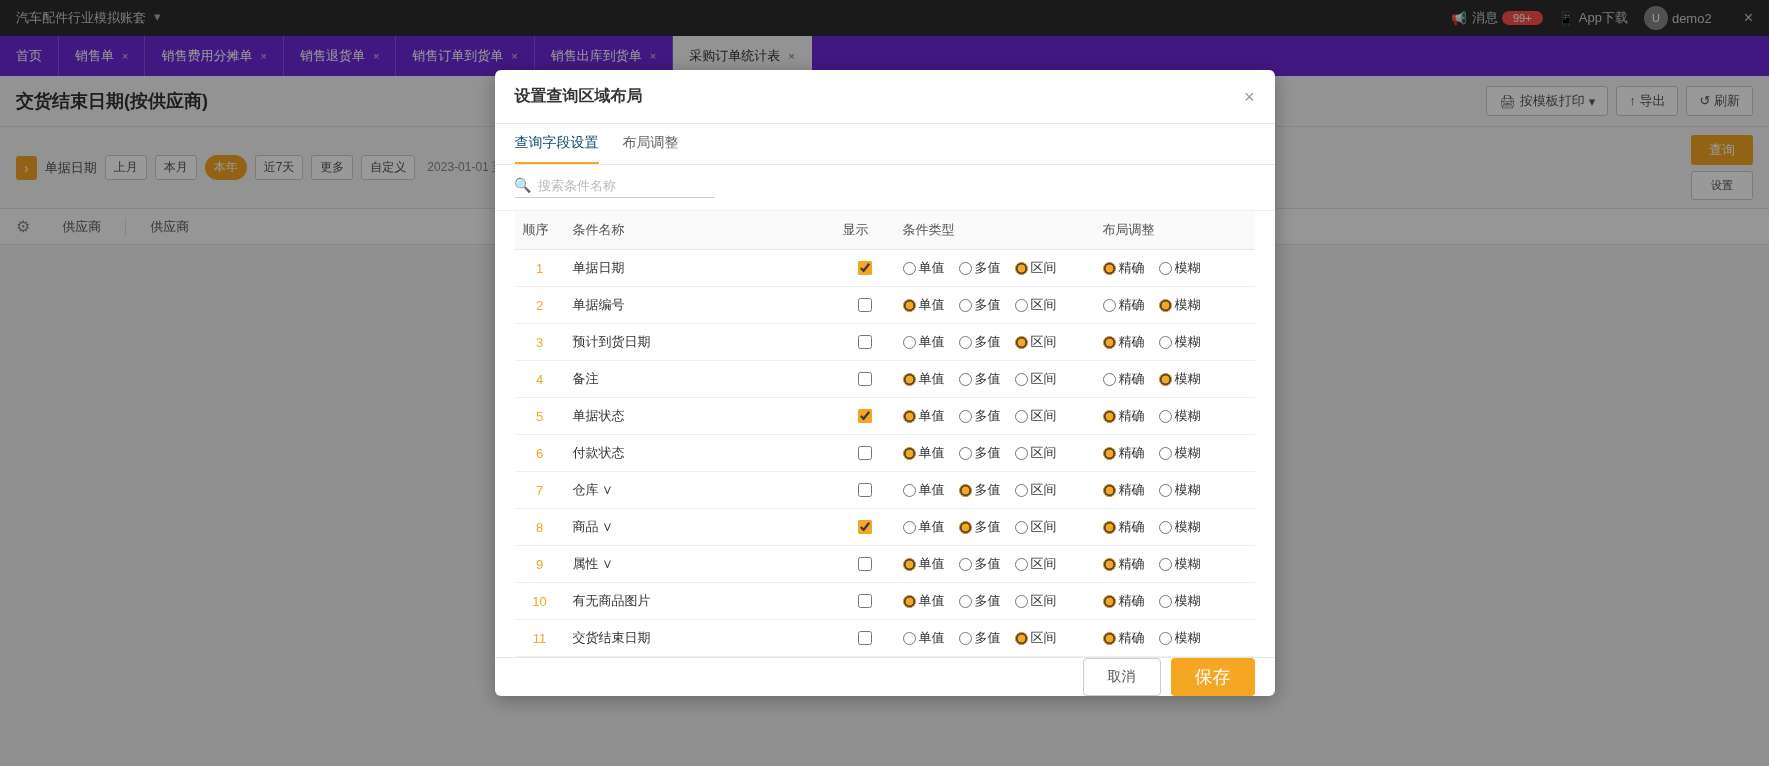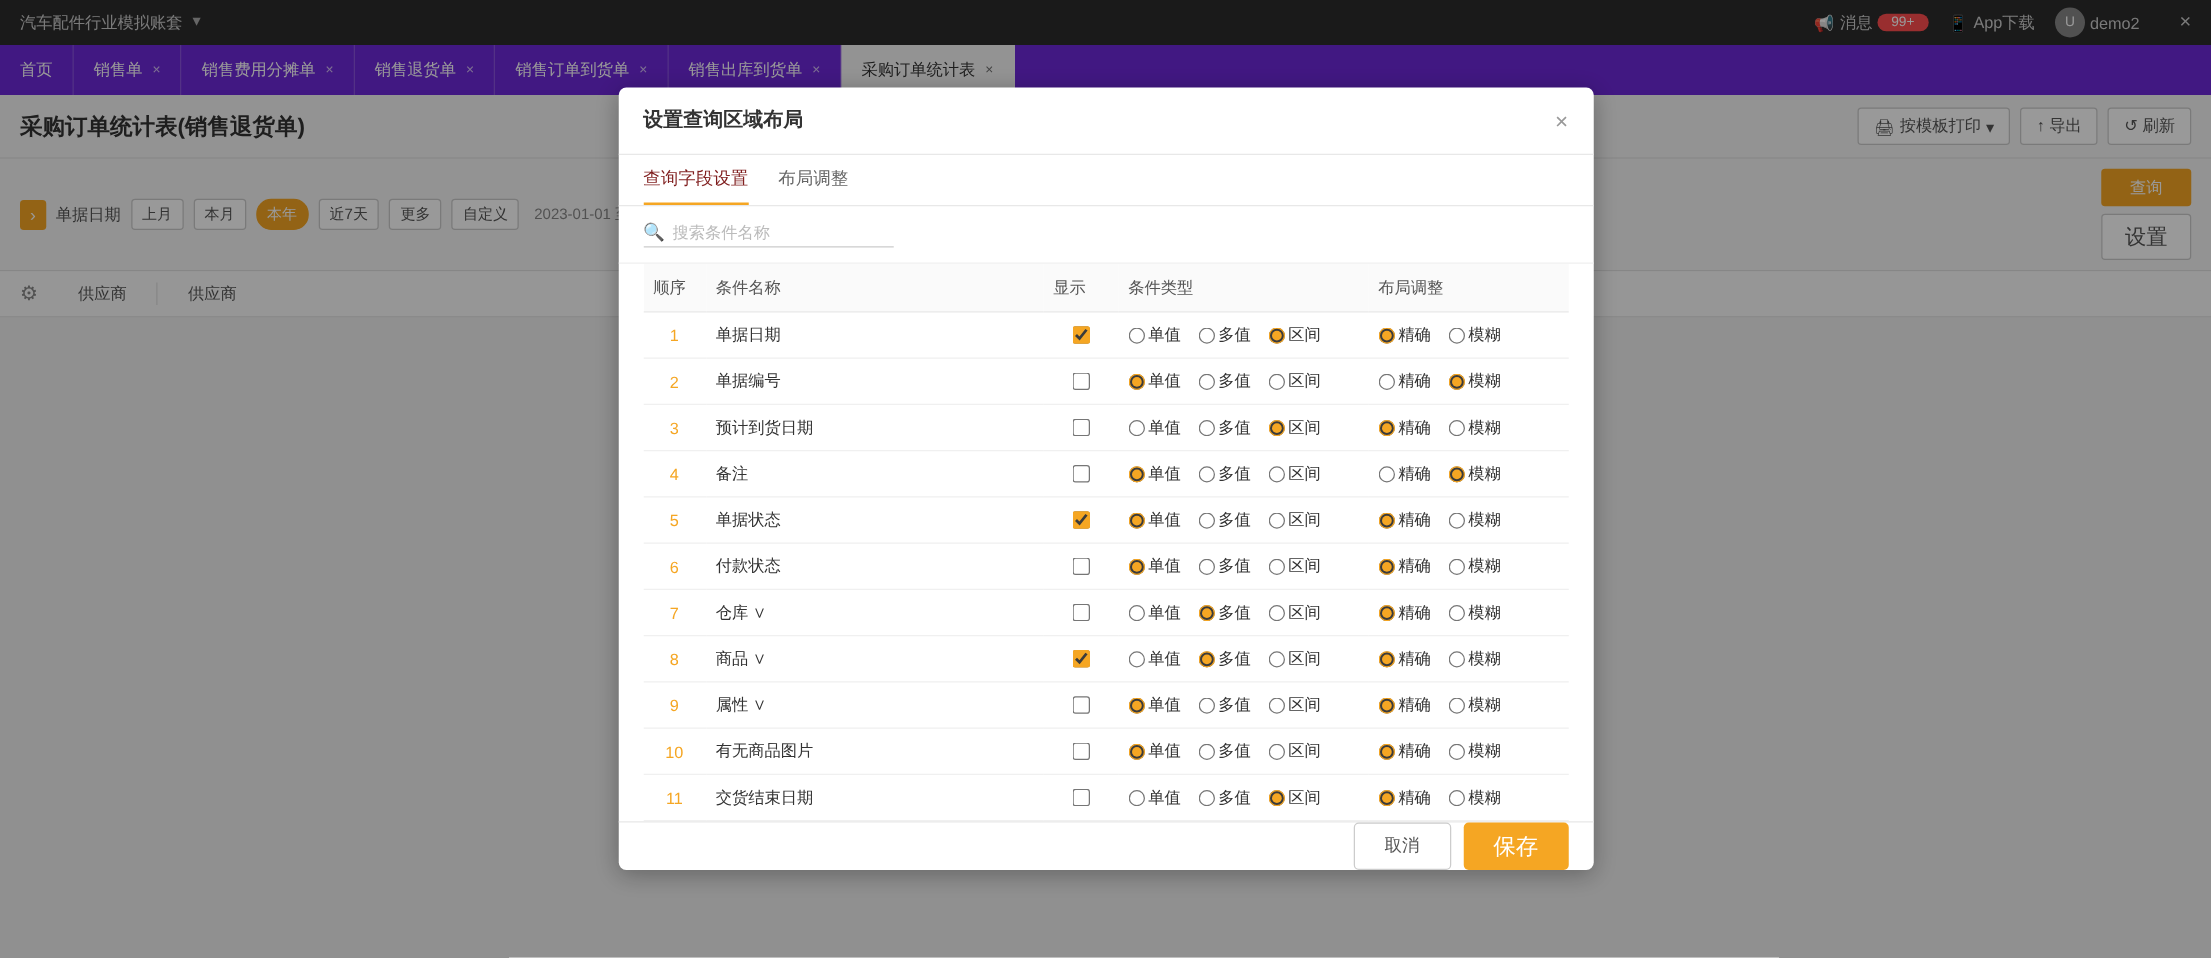--- a/index.html
+++ b/index.html
@@ -112,21 +112,21 @@
     }
     .dialog-tab {
       padding: 10px 0;
       margin-right: 24px;
       font-size: 14px;
       cursor: pointer;
       color: #666;
       border-bottom: 2px solid transparent;
     }
     .dialog-tab.active {
-      color: #7f1d1d;
+      color: #0c4a6e;
       border-bottom-color: #f5a623;
       font-weight: 500;
     }
 
     
     .dialog-search {
       padding: 12px 20px;
       border-bottom: 1px solid #f0f0f0;
     }
     .search-input-wrap {
@@ -212,21 +212,21 @@
     .main-content {
       flex: 1;
       background: #f0f0f0;
       display: flex;
       flex-direction: column;
     }
 
     .settings-gear { color: #888; font-size: 16px; margin-right: 8px; }
 
     .btn-query { background: #f5a623; color: white; border: none; padding: 6px 18px; border-radius: 3px; cursor: pointer; font-size: 13px; }
-    .btn-set { background: white; color: #555; border: 1px solid #ccc; padding: 6px 18px; border-radius: 3px; cursor: pointer; font-size: 17px; }
+    .btn-set { background: white; color: #555; border: 1px solid #ccc; padding: 6px 18px; border-radius: 3px; cursor: pointer; font-size: 11px; }
 
     .right-btns { display: flex; flex-direction: column; gap: 6px; }
 
     .top-right-actions { display: flex; align-items: center; gap: 8px; }
   </style>
 </head>
 <body>
 
 <div class="bg-content">
 
@@ -277,21 +277,21 @@
       <span>销售出库到货单</span>
       <span class="close-btn">×</span>
     </div>
     <div class="nav-tab active">
       <span>采购订单统计表</span>
       <span class="close-btn">×</span>
     </div>
   </div>
 
   <div class="page-header">
-    <div class="page-title">采购订单统计表(销售退货单)</div>
+    <div class="page-title">交货结束日期(按供应商)</div>
     <div class="top-right-actions">
       <button class="btn-print">
         <span>🖨</span>
         <span>按模板打印</span>
         <span>▾</span>
       </button>
       <button class="btn-export">
         <span>↑</span>
         <span>导出</span>
       </button>

